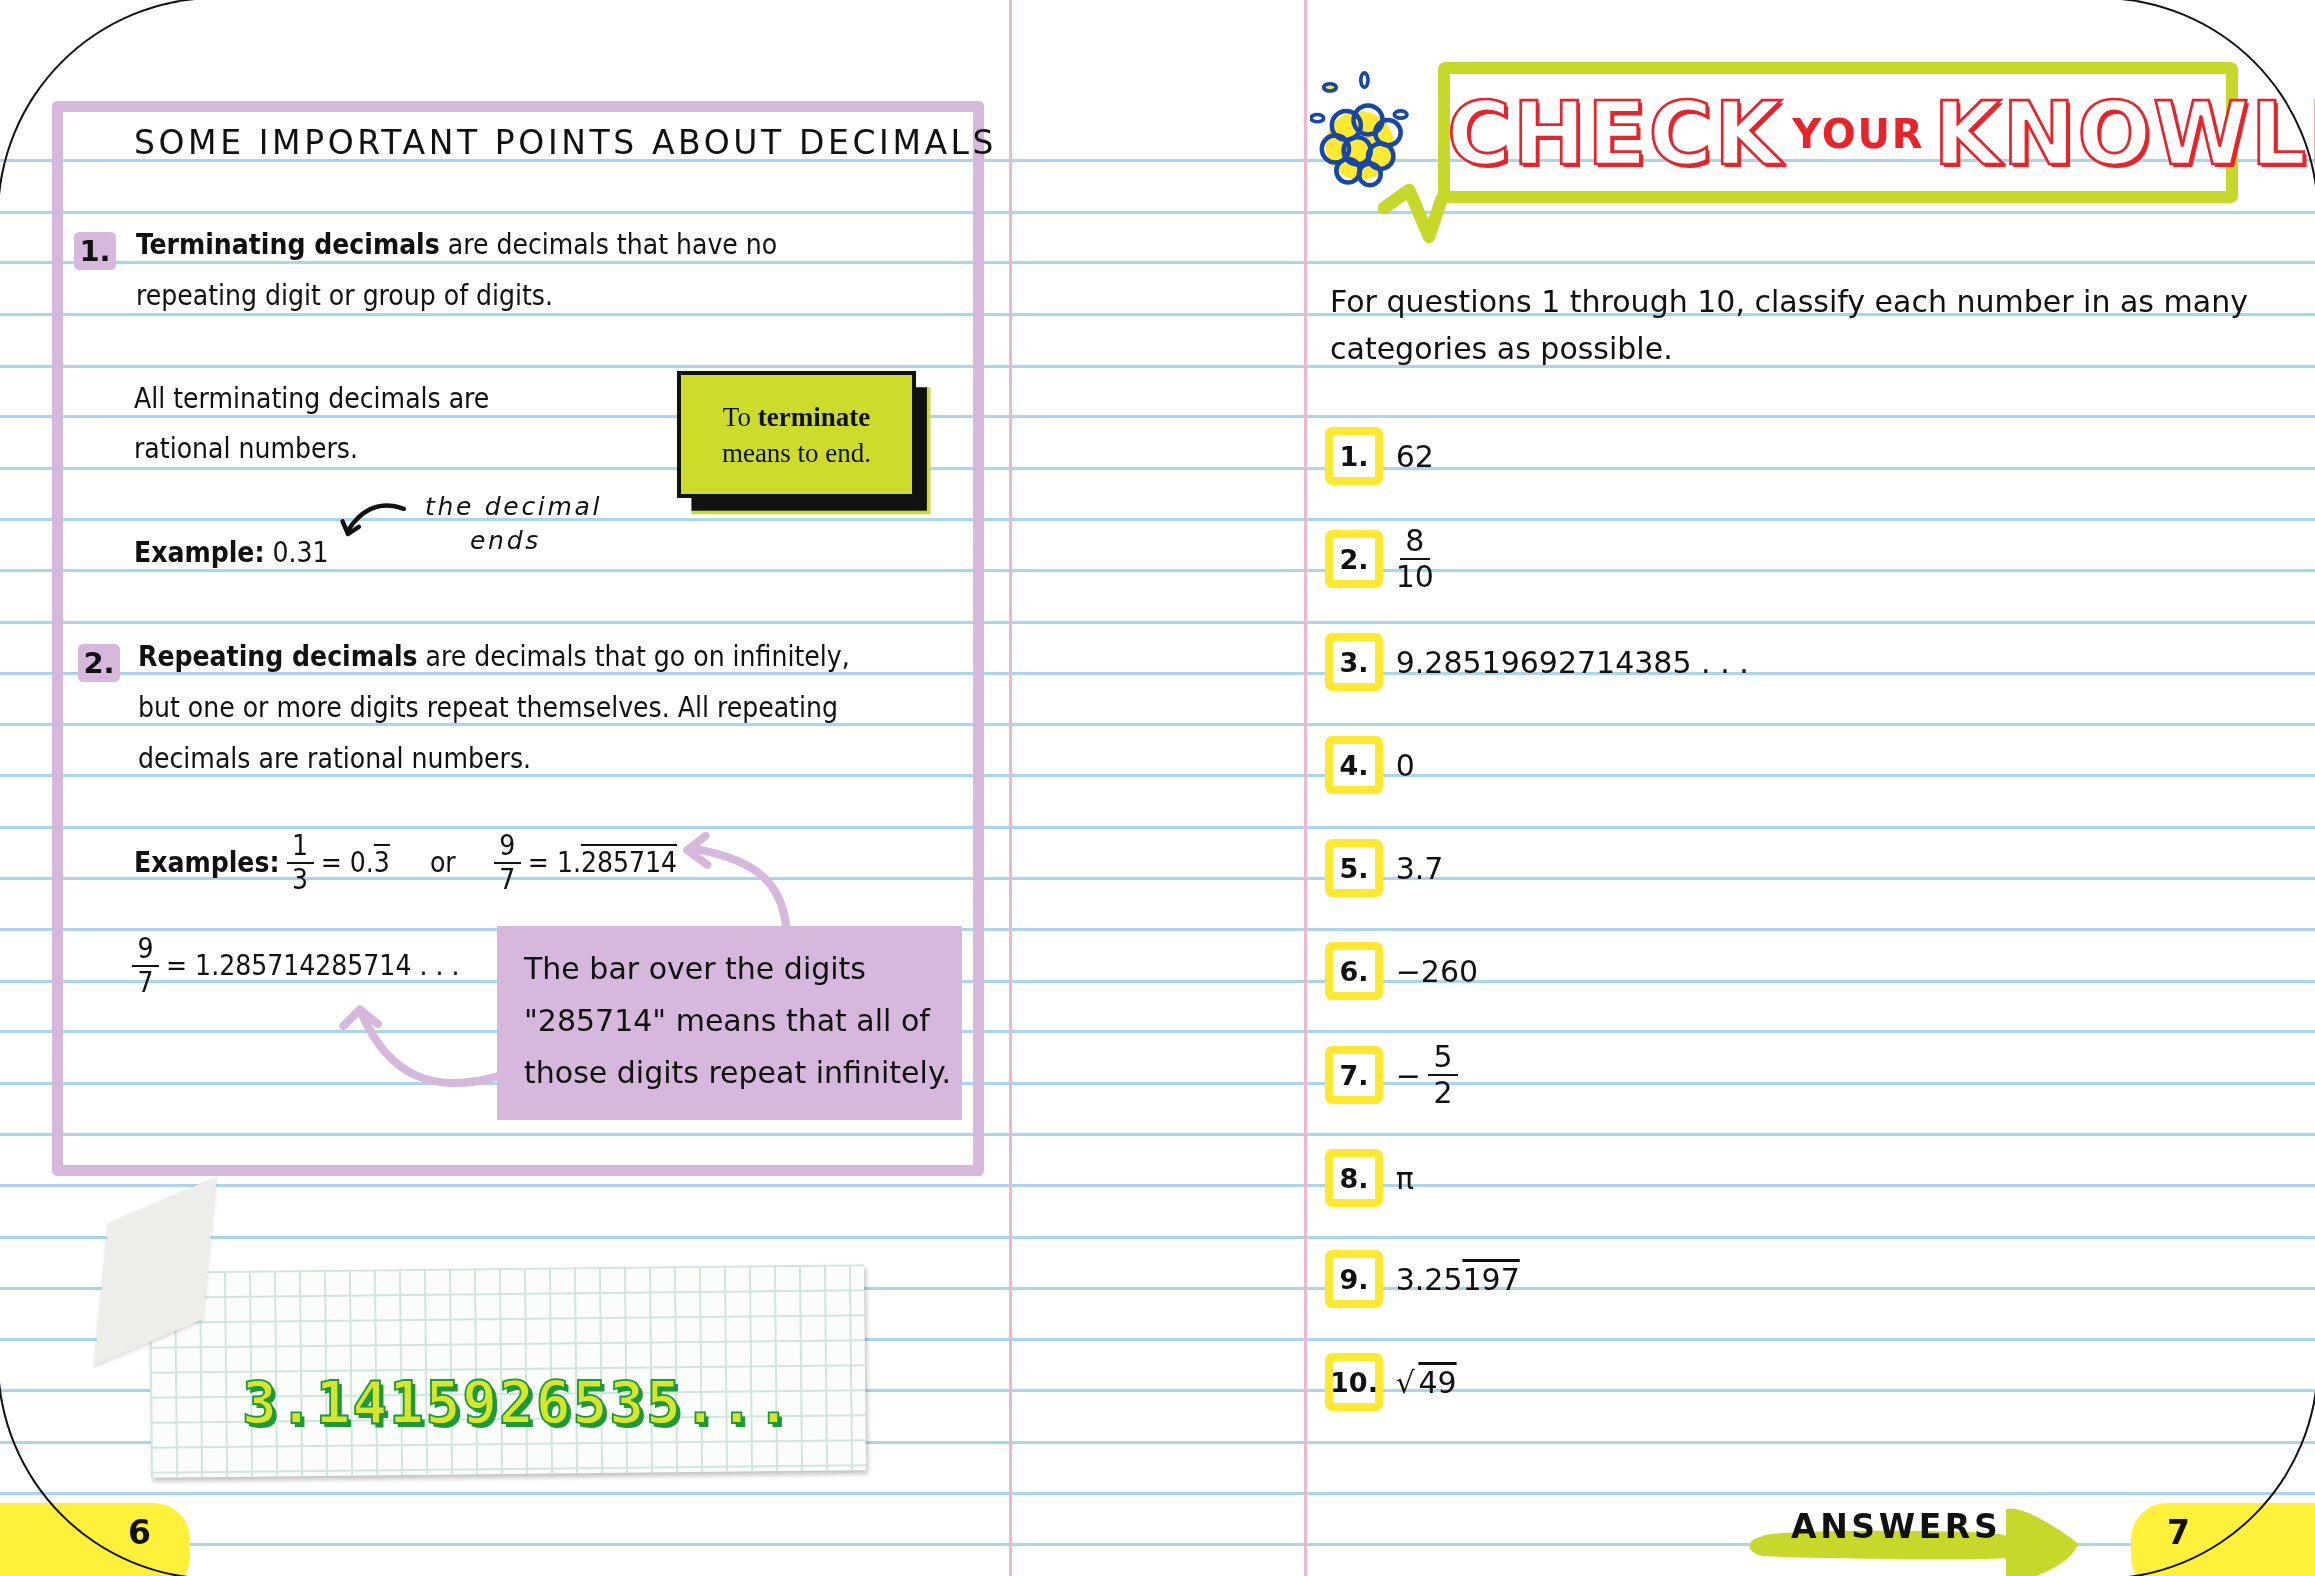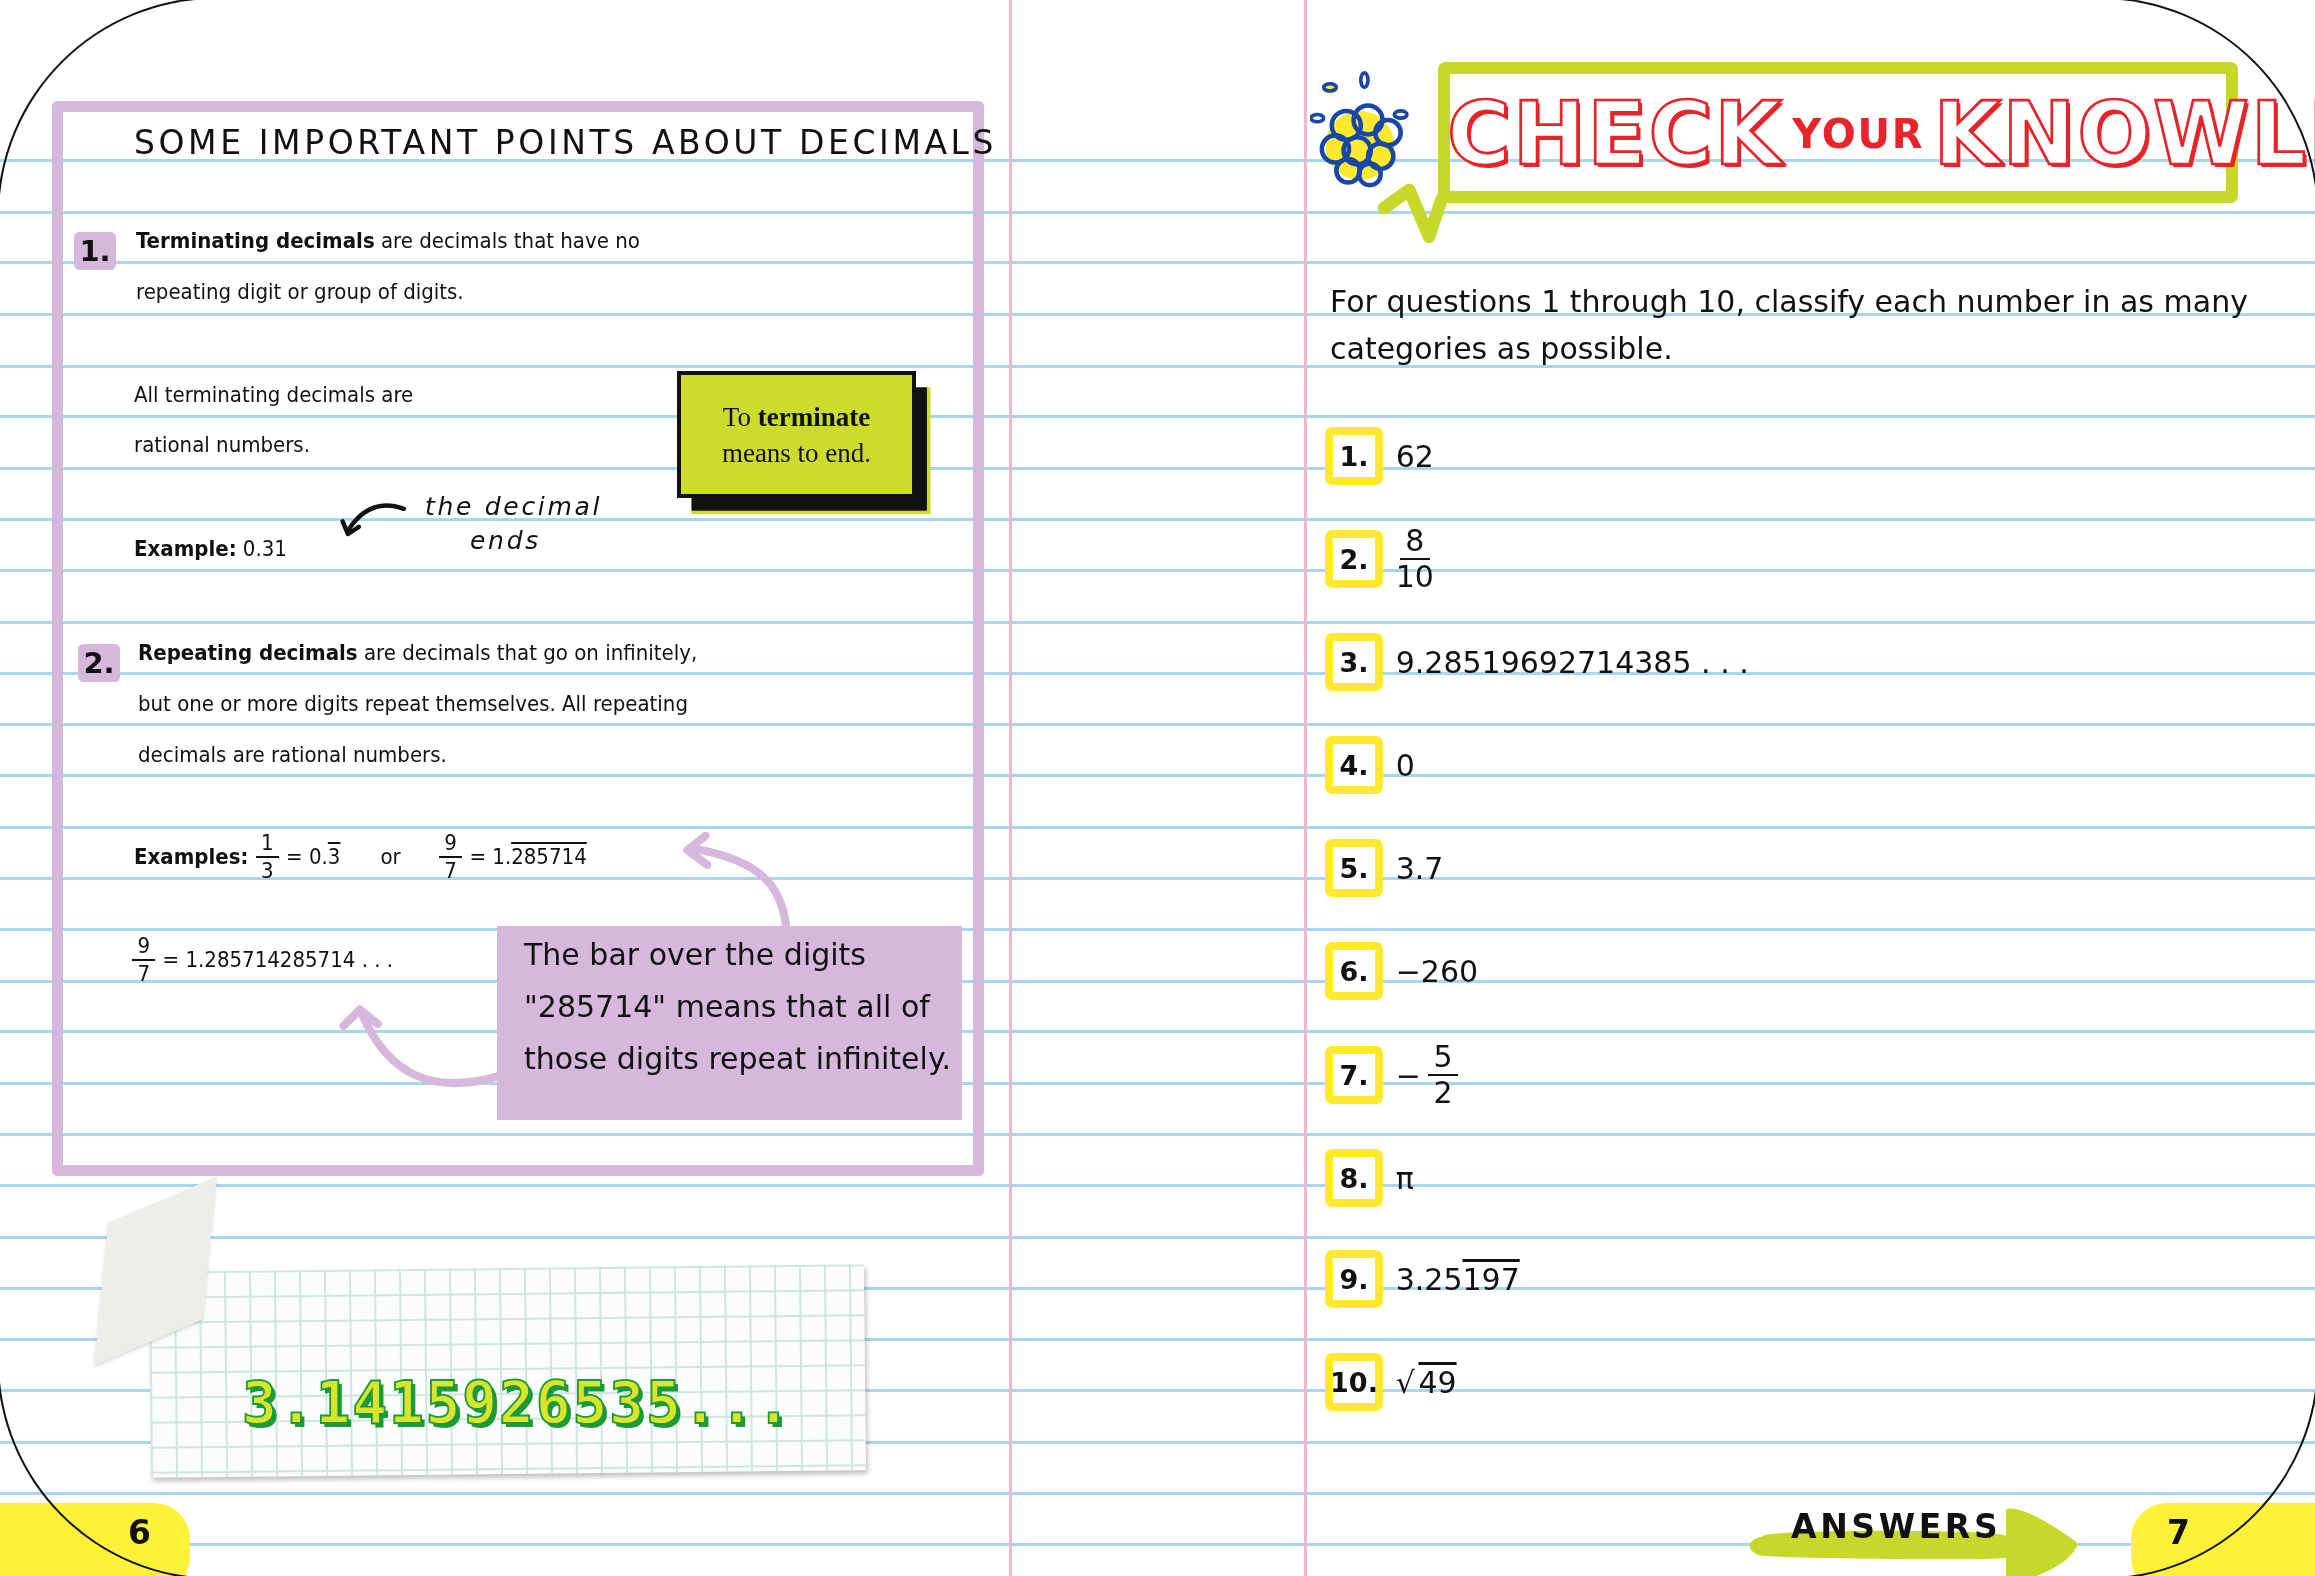--- a/index.html
+++ b/index.html
@@ -8,34 +8,34 @@
   .abs { position:absolute; }
   .rule-line { position:absolute; left:0; width:2316px; height:2.7px; background:#a6d6f0; }
   .margin-line { position:absolute; top:0; width:2.7px; height:1577px; background:#f0b6cf; }
   .corner { position:absolute; border:2.7px solid #111; border-radius:50%; }
 
   
   .purple-box { position:absolute; left:52px; top:101px; width:932px; height:1075px;
     border:11px solid #d6b8dc; border-radius:5.4px; box-sizing:border-box; }
   .box-title { position:absolute; left:134px; top:123px; font-family:"DejaVu Sans", sans-serif;
     font-weight:normal; font-size:33px; letter-spacing:3.6px; color:#111; }
-  .hand { font-family:"DejaVu Sans Condensed","DejaVu Sans", sans-serif; font-size:22px; color:#111; }
+  .hand { font-family:"DejaVu Sans Condensed","DejaVu Sans", sans-serif; font-size:28px; color:#111; }
   .para-line { position:absolute; white-space:nowrap; }
   .bold { font-weight:bold; }
   .num-badge { position:absolute; width:42px; height:38px; background:#d6b8dc; border-radius:5.4px;
     font-weight:bold; font-size:29px; text-align:center; line-height:38px; color:#111; }
 
   .sticky { position:absolute; left:677px; top:371px; width:239px; height:127px;
     background:#cddc2b; border:4.5px solid #111; box-sizing:border-box;
     box-shadow: 12.7px 14.5px 0 -1.8px #111, 14.5px 16.3px 0 0 #cddc2b;
     font-family:"Liberation Serif", serif; font-size:27px; text-align:center;
     display:flex; flex-direction:column; justify-content:center; line-height:36px; }
 
   .callout { position:absolute; left:497px; top:926px; width:465px; height:194px;
-    background:#d6b8dc; box-sizing:border-box; padding:3px 0 0 27px; }
+    background:#d6b8dc; box-sizing:border-box; padding:17px 0 0 27px; }
   .callout div { font-size:30px; line-height:52px; white-space:nowrap; }
 
   .frac { display:inline-flex; flex-direction:column; align-items:center; vertical-align:middle;
     line-height:1; margin:0 7.2px; }
   .frac .n { padding:0 5.4px 1.8px; border-bottom:2.7px solid #111; }
   .frac .d { padding-top:1.8px; }
   .overline { text-decoration:overline; }
 
   
   .grid-paper { position:absolute; left:150px; top:1268px; width:715px; height:206px;

